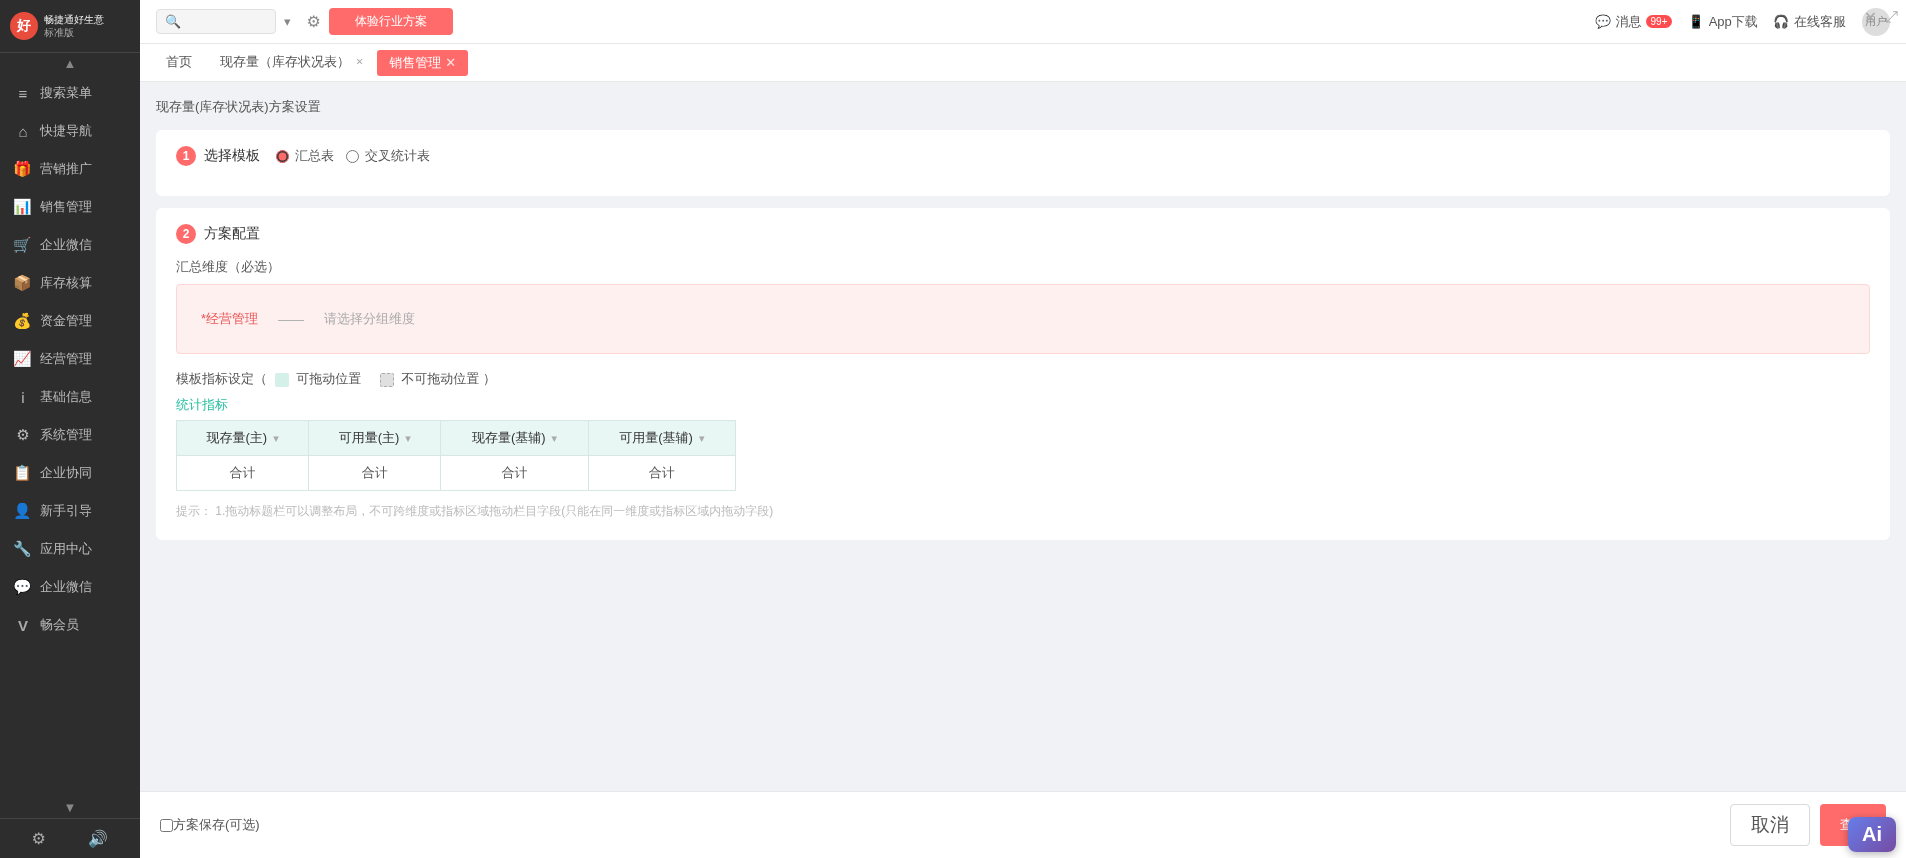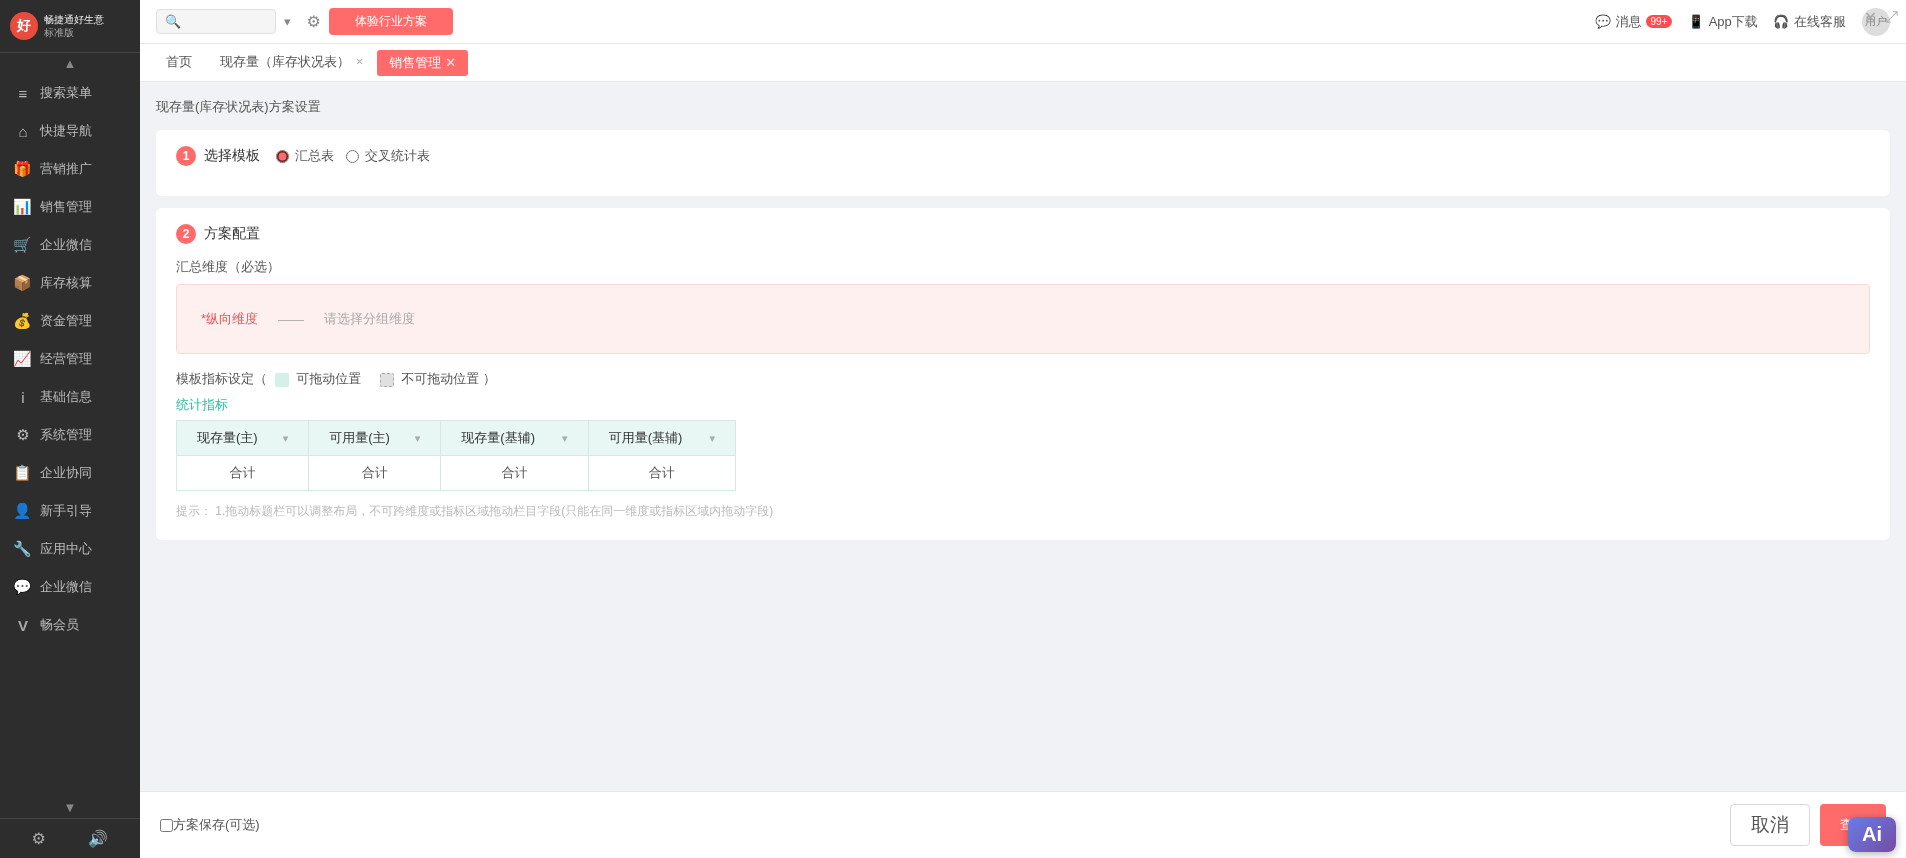--- a/index.html
+++ b/index.html
@@ -147,21 +147,21 @@
     .legend-draggable { background: #d4f0e8; }
     .legend-nodrag { background: #e0e0e0; border: 1px dashed #aaa; }
 
     
     .stats-title { color: #26bfa0; font-size: 13px; font-weight: 500; margin-bottom: 6px; }
     .stats-table { border: 1px solid #d6e8e4; border-collapse: collapse; min-width: 560px; }
     .stats-table th {
       background: #e8f7f4; border: 1px solid #d6e8e4;
       padding: 8px 20px; text-align: center; font-size: 13px; color: #333; font-weight: normal;
     }
-    .stats-table th .th-inner { display: flex; align-items: center; justify-content: space-between; gap: 6px; }
+    .stats-table th .th-inner { display: flex; align-items: center; justify-content: center; gap: 6px; }
     .stats-table td {
       background: #fff; border: 1px solid #d6e8e4;
       padding: 8px 20px; text-align: center; font-size: 13px; color: #555;
     }
     .chevron { color: #aaa; font-size: 11px; }
 
     
     .tips-area { margin-top: 12px; color: #bbb; font-size: 12px; }
     .tips-area p { margin-bottom: 4px; }
 
@@ -346,21 +346,21 @@
 
     <div class="section-card">
       <div class="section-header">
         <div class="section-num">2</div>
         <span class="section-title">方案配置</span>
       </div>
 
       <div class="form-row">
         <div class="form-label">汇总维度（必选）</div>
         <div class="dim-area">
-          <span style="color:#e85555;font-size:13px;">*纵向维度</span>
+          <span style="color:#e85555;font-size:13px;">*经营管理</span>
           <span class="dim-dash">——</span>
           <span class="dim-placeholder">请选择分组维度</span>
         </div>
       </div>
 
       <div class="form-row" style="margin-top:16px;">
         <div class="indicator-label">
           <span>
             <span>模板指标设定（</span>
             <span class="legend-box legend-draggable" style="display:inline-block;vertical-align:middle;margin:0 4px;"></span>

